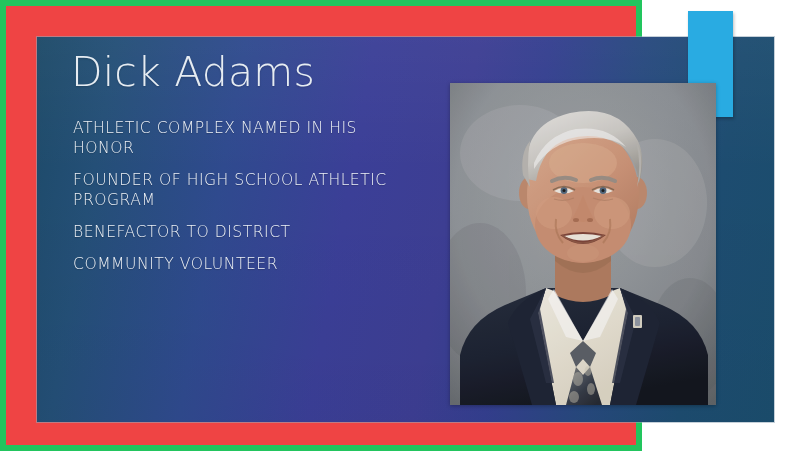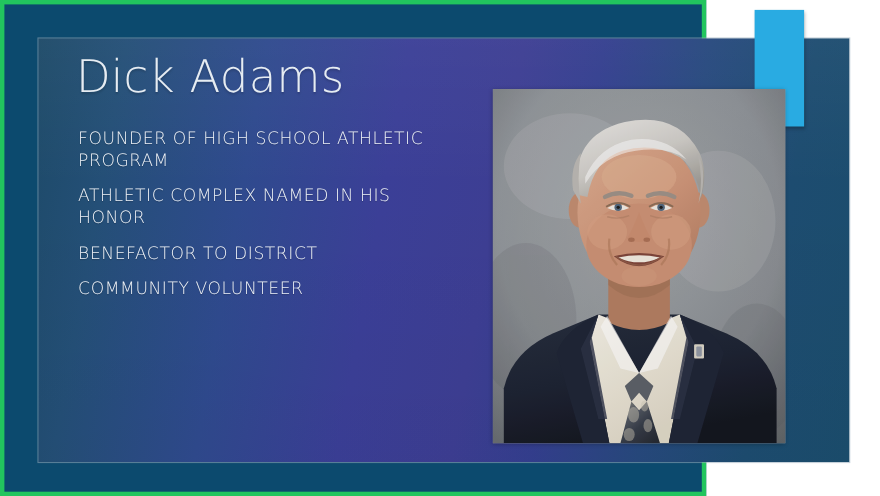--- a/index.html
+++ b/index.html
@@ -15,23 +15,23 @@
     position: relative;
   }
 
   
   #slide-page {
     position: absolute;
     left: 0;
     top: 0;
     width: 642px;
     height: 451px;
-    background: #0c4a6e;
+    background: #ef4444;
     box-sizing: border-box;
-    border: 4px solid #22c55e;
+    border: 6px solid #22c55e;
   }
 
   
   #slide {
     position: absolute;
     left: 31px;
     top: 31px;
     width: 737px;
     height: 385px;
     overflow: visible;
@@ -135,22 +135,22 @@
   <div id="slide">
 
     <div id="slide-bg"></div>
     <div id="slide-bg-overlay"></div>
 
     <div id="accent-rect"></div>
 
     <div id="title">Dick Adams</div>
 
     <ul id="bullets">
+      <li>Athletic complex named in his honor</li>
       <li>Founder of high school athletic program</li>
-      <li>Athletic complex named in his honor</li>
       <li>Benefactor to district</li>
       <li>Community volunteer</li>
     </ul>
 
     <div id="photo-frame">
       <svg id="photo-svg" viewBox="0 0 266 322" preserveAspectRatio="xMidYMid slice">
         <defs>
           <linearGradient id="bgGrad" x1="0" y1="0" x2="1" y2="1">
             <stop offset="0%" stop-color="#9aa0a4"></stop>
             <stop offset="45%" stop-color="#8e9398"></stop>

